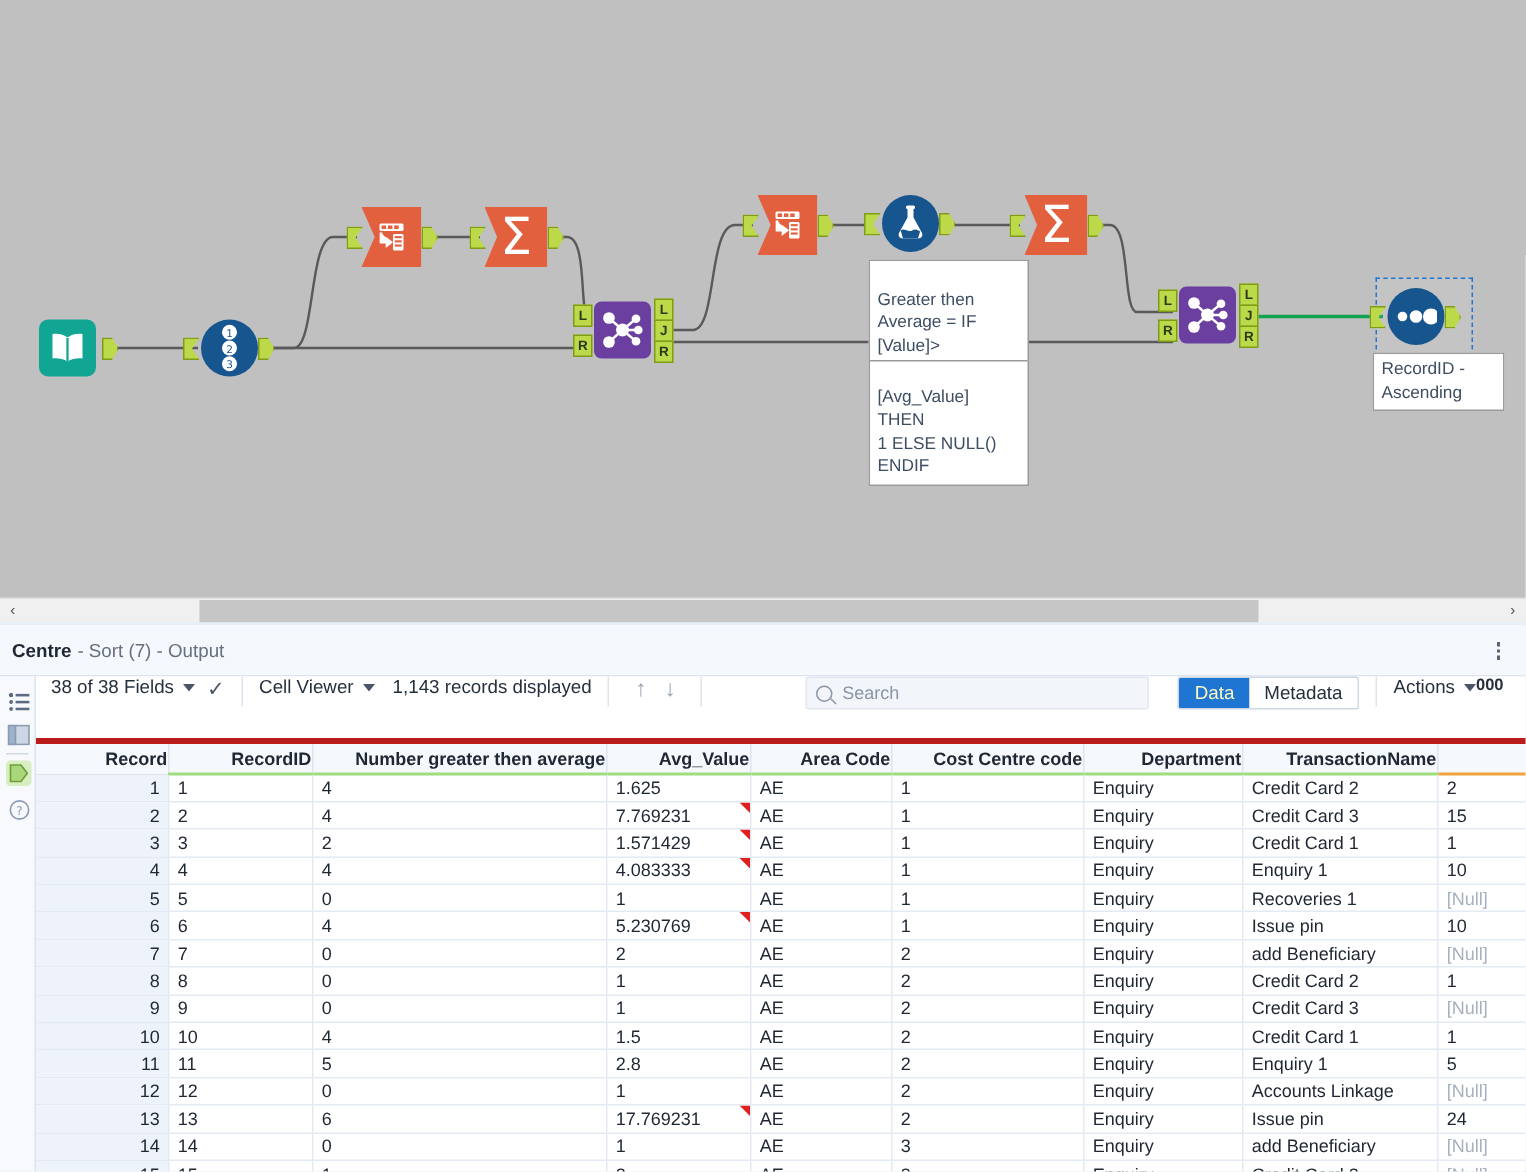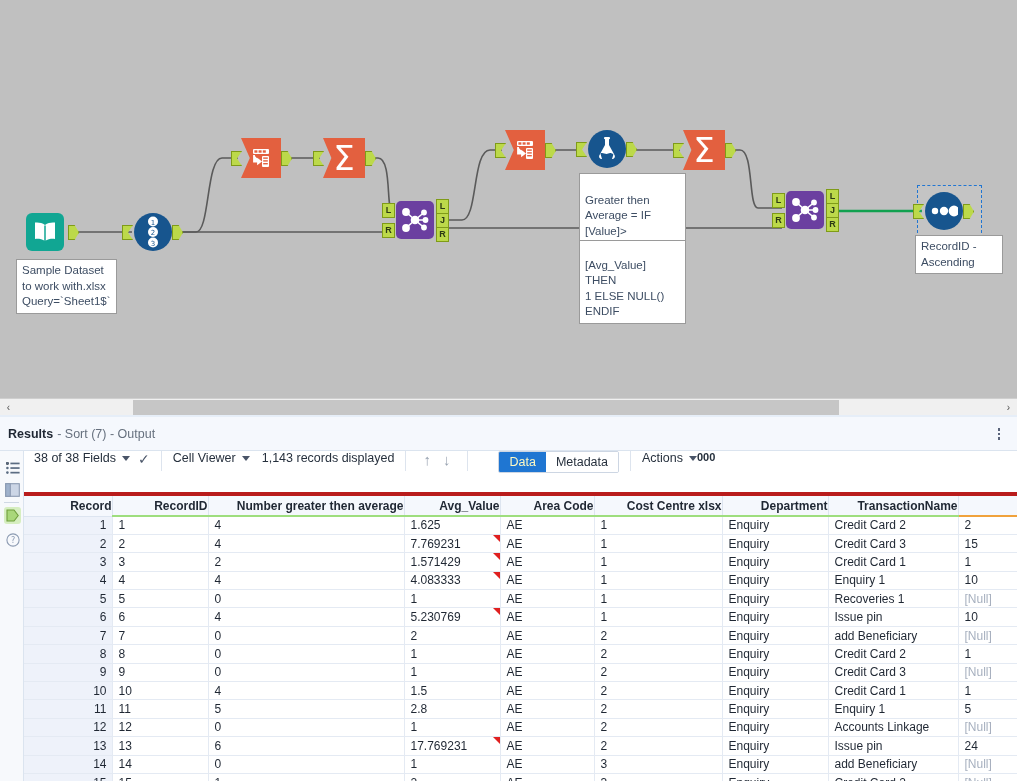--- a/index.html
+++ b/index.html
@@ -216,23 +216,20 @@
 
   <div class="tool" style="left:26px; top:213px;">
     <div class="t-input">
       <svg width="24" height="22" viewBox="0 0 24 22" aria-hidden="true">
         <path d="M12 4 C9 1.6 5 1.2 2 1.6 L2 18 C5 17.6 9 18 12 20 C15 18 19 17.6 22 18 L22 1.6 C19 1.2 15 1.6 12 4 Z" fill="#ffffff"></path>
         <path d="M12 4.4 L12 20" stroke="#11a693" stroke-width="1.5"></path>
       </svg>
     </div>
     <div class="anchor out" style="left:42px; top:12px;"></div>
   </div>
-  <div class="annot" style="left:16px; top:259px; width:101px;">Sample Dataset
-to work with.xlsx
-Query=`Sheet1$`</div>
 
   <div class="tool" style="left:134px; top:213px;">
     <div class="t-circle">
       <svg width="20" height="32" viewBox="0 0 20 32" aria-hidden="true">
         <circle cx="10" cy="5.5" r="5" fill="#fff"></circle>
           <text x="10" y="8.6" font-size="7" text-anchor="middle" fill="#17558e" font-family="DejaVu Sans">1</text>
         <circle cx="10" cy="16" r="5" fill="#fff"></circle>
           <text x="10" y="19.1" font-size="7" text-anchor="middle" fill="#17558e" font-family="DejaVu Sans">2</text>
         <circle cx="10" cy="26.5" r="5" fill="#fff"></circle>
           <text x="10" y="29.6" font-size="7" text-anchor="middle" fill="#17558e" font-family="DejaVu Sans">3</text>
@@ -366,21 +363,21 @@
 </div>
 
 <div id="hscroll">
   <div class="arrow left">‹</div>
   <div class="thumb"></div>
   <div class="arrow right">›</div>
 </div>
 <div id="canvas-bottom-rule"></div>
 
 <div id="results-header">
-  <span class="r-title">Results</span>
+  <span class="r-title">Centre</span>
   <span class="r-sub">- Sort (7) - Output</span>
   <div class="kebab">
       <i></i>
       <i></i>
       <i></i>
     </div>
 </div>
 
 <div id="left-rail">
   <div class="rail-ico" style="top:8px;">
@@ -424,20 +421,24 @@
   <div class="tb-item">
     <span>Cell Viewer</span>
     <span class="caret"></span>
   </div>
   <span class="tb-item" style="margin-left:12px;">1,143 records displayed</span>
   <div class="tb-sep"></div>
   <span class="arrow-btn">↑</span>
   <span class="arrow-btn">↓</span>
   <div class="tb-sep"></div>
 
+  <div id="search-box" style="margin-left:58px;">
+    <span class="mag"></span>
+    <span class="ph">Search</span>
+  </div>
 
   <div class="seg" style="margin-left:19px;">
     <div class="active">Data</div>
     <div>Metadata</div>
   </div>
 
   <div class="tb-sep"></div>
   <div class="tb-item">
     <span>Actions</span>
     <span class="caret"></span>
@@ -458,21 +459,21 @@
         <col class="c-tran">
         <col class="c-date">
     </colgroup>
     <thead>
         <tr id="head-row">
           <th class="plain">Record</th>
           <th>RecordID</th>
           <th>Number greater then average</th>
           <th>Avg_Value</th>
           <th>Area Code</th>
-          <th>Cost Centre xlsx</th>
+          <th>Cost Centre code</th>
           <th>Department</th>
           <th>TransactionName</th>
           <th class="orange-underline">2022_03_01</th>
         </tr>
       </thead>
     <tbody id="body">
         <tr>
           <td class="rec">1</td>
           <td>1</td>
           <td>4</td>

